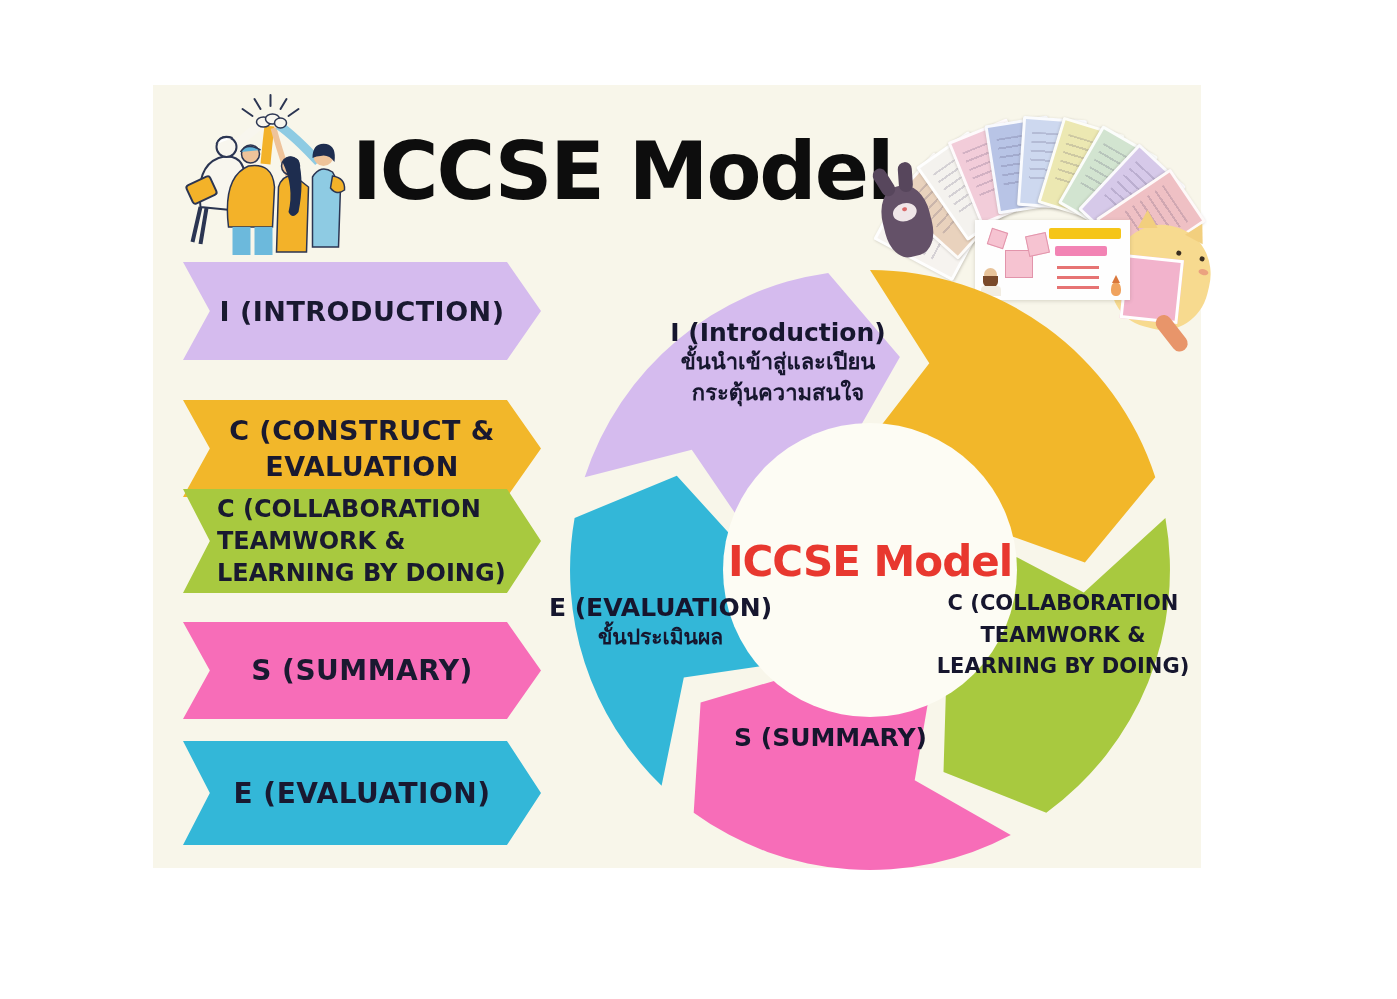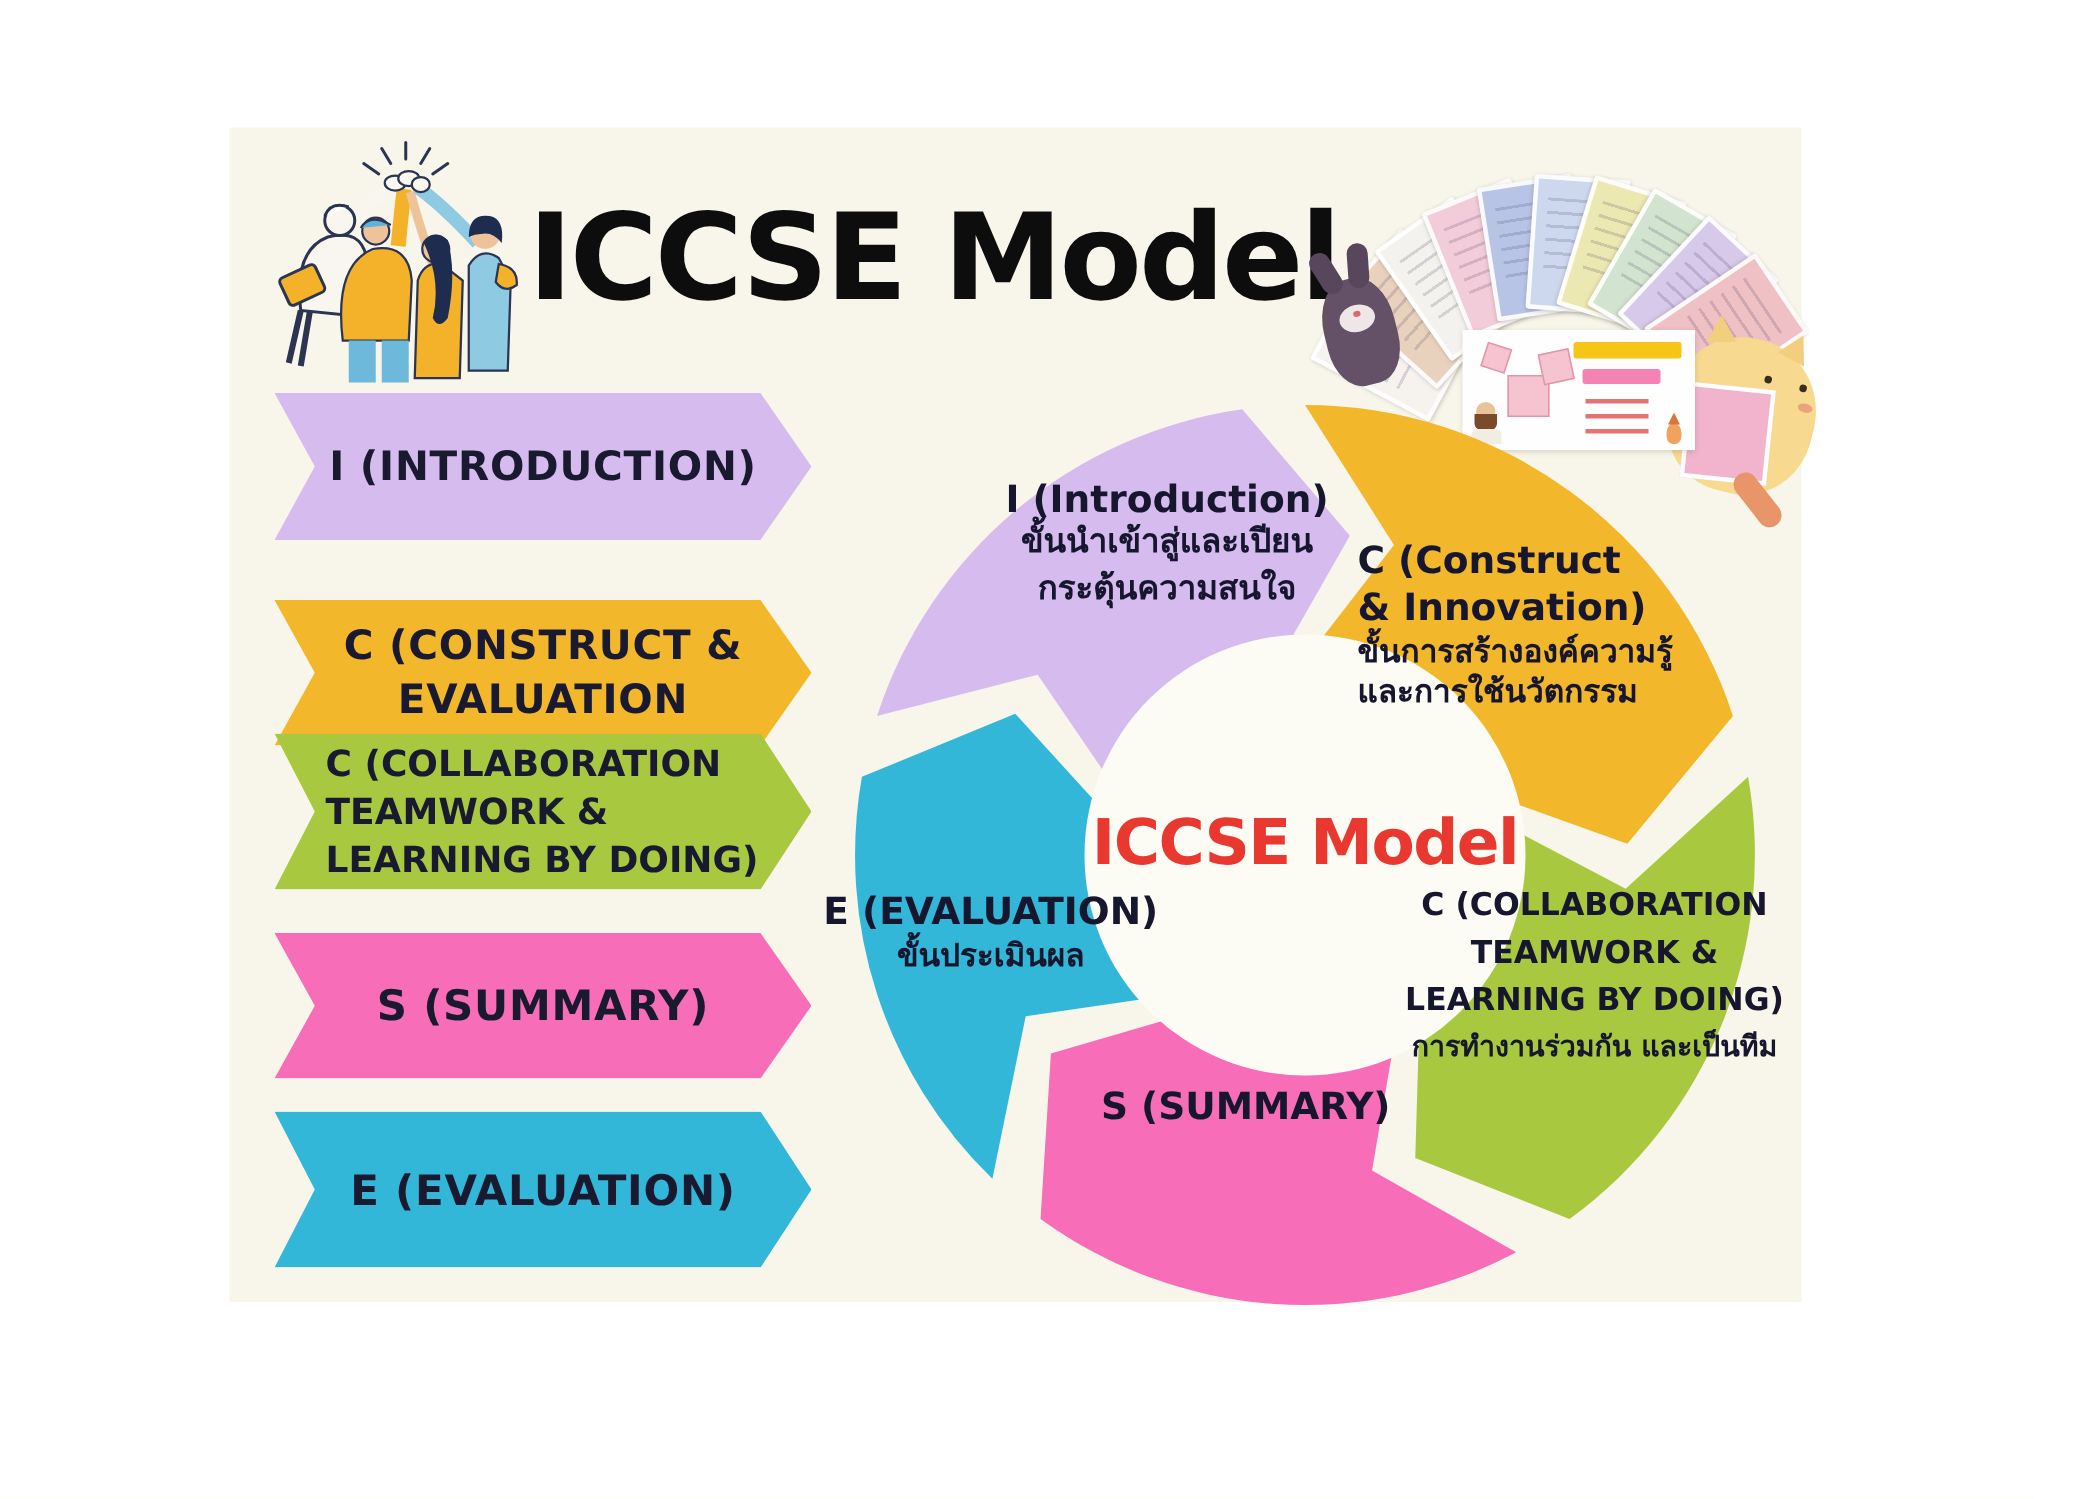--- a/index.html
+++ b/index.html
@@ -227,31 +227,24 @@
         <path d="M447.8,571.9 A300,300 0 0 1 130.7,549.7 L137.6,439.4 L230.6,412.2 A130,130 0 0 0 368.0,421.8 L351.7,517.3 Z" fill="#f76db8"></path>
         <path d="M98.6,522.8 A300,300 0 0 1 11.6,254.9 L113.8,212.8 L179.0,284.4 A130,130 0 0 0 216.7,400.5 L120.8,414.5 Z" fill="#33b7d8"></path>
         <circle cx="307" cy="307" r="147" fill="#fdfcf4"></circle>
       </svg>
 
     <div class="clabel lab-intro">
       <span class="h">I (Introduction)</span>
       <span class="th" lang="th">ขั้นนำเข้าสู่และเปียน</span>
       <span class="th" lang="th">กระตุ้นความสนใจ</span>
     </div>
-    <div class="clabel lab-construct">
-      <span class="h">C (Construct</span>
-      <span class="h">&amp; Innovation)</span>
-      <span class="th" lang="th">ขั้นการสร้างองค์ความรู้</span>
-      <span class="th" lang="th">และการใช้นวัตกรรม</span>
-    </div>
     <div class="clabel lab-collab">
       <span class="h">C (COLLABORATION</span>
       <span class="h">TEAMWORK &amp;</span>
       <span class="h">LEARNING BY DOING)</span>
-      <span class="th" lang="th">การทำงานร่วมกัน และเป็นทีม</span>
     </div>
     <div class="clabel lab-summary">
       <span class="h">S (SUMMARY)</span>
     </div>
     <div class="clabel lab-eval">
       <span class="h">E (EVALUATION)</span>
       <span class="th" lang="th">ขั้นประเมินผล</span>
     </div>
 
     <div class="center-label" style="color: rgb(232, 56, 47);">ICCSE Model</div>

